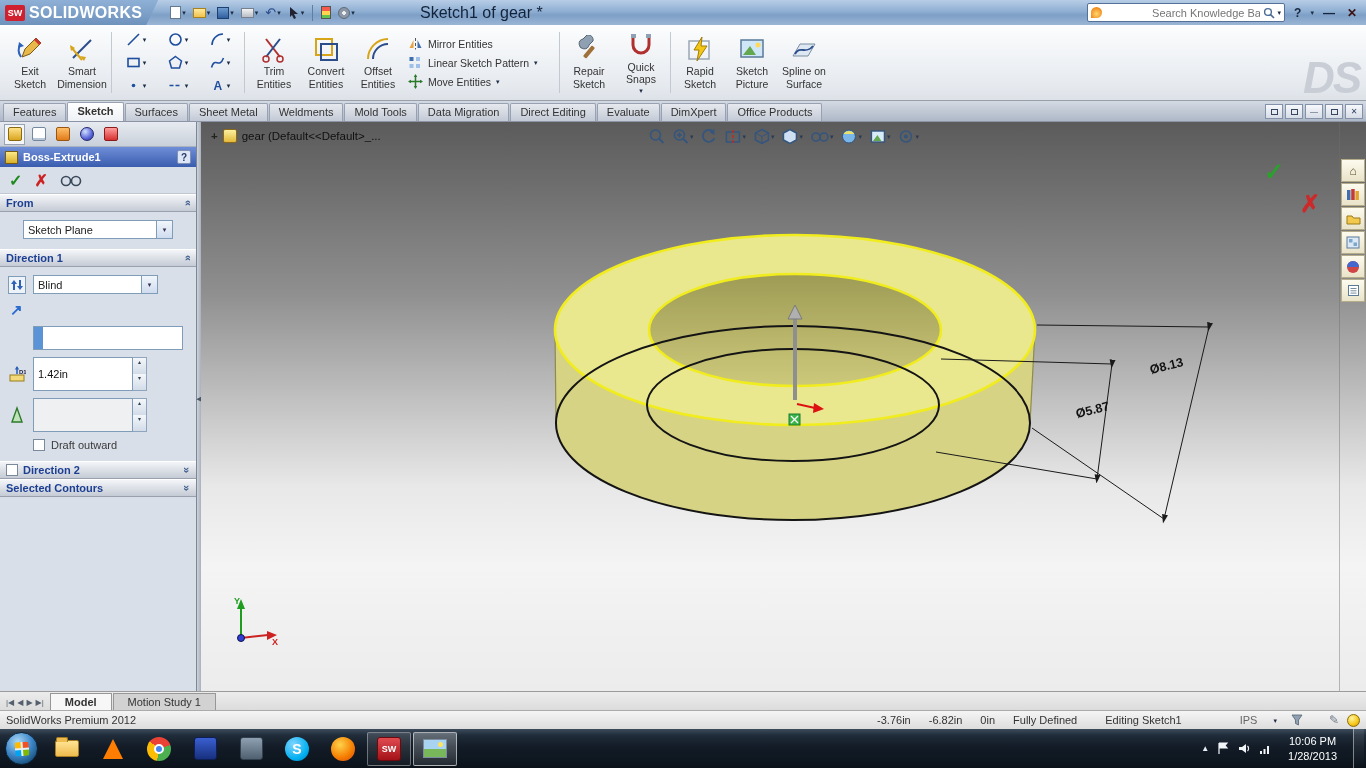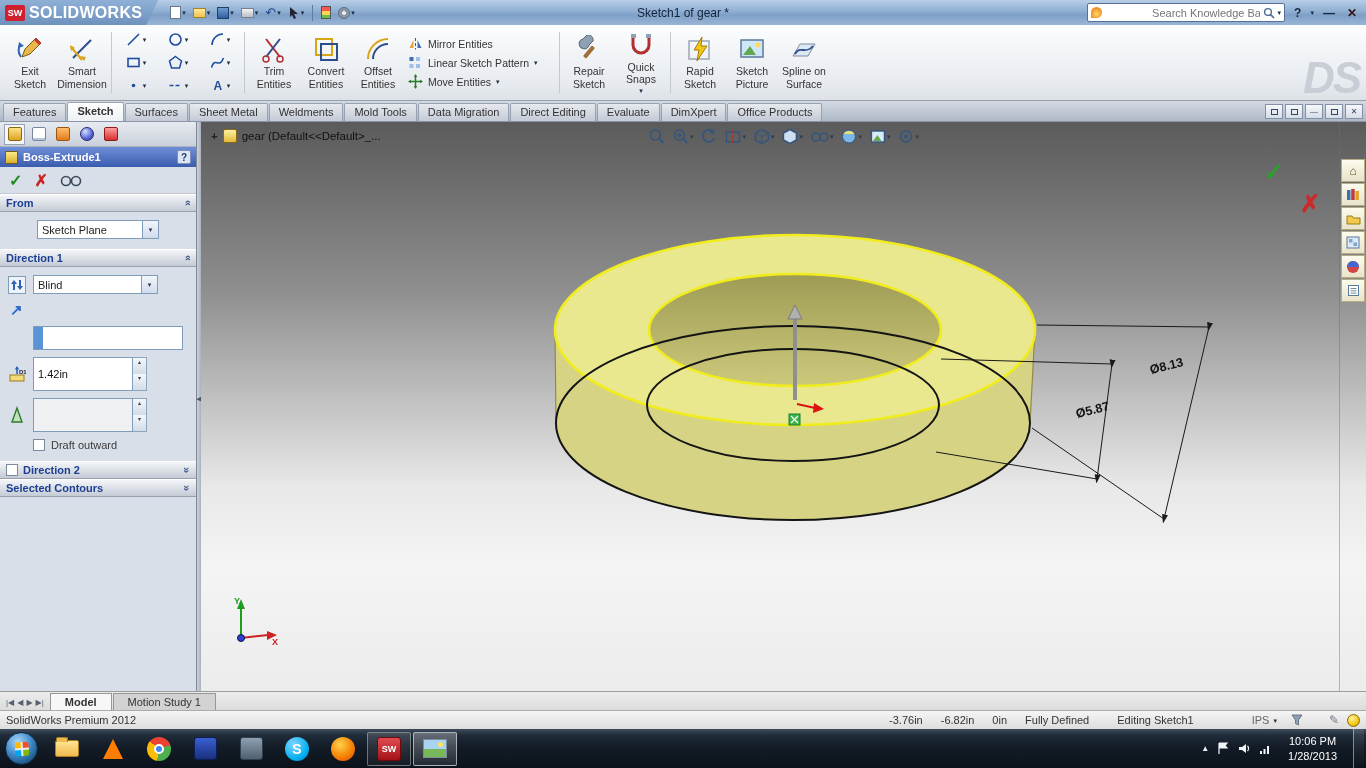--- a/index.html
+++ b/index.html
@@ -16,21 +16,21 @@
 .caret{font-size:7px;color:#1c2c44;line-height:1;}
 .i-page{width:11px;height:13px;background:#fff;border:1px solid #64788f;}
 .i-folder{width:13px;height:10px;background:linear-gradient(#ffe9a0,#f0c24a);border:1px solid #a8821f;}
 .i-floppy{width:12px;height:12px;background:linear-gradient(#6f9cd0,#2f5f9e);border:1px solid #1d4070;}
 .i-print{width:13px;height:10px;background:linear-gradient(#f2f2f2,#b9bec6);border:1px solid #76808e;}
 .i-undo{color:#2b4d8c;font-size:13px;line-height:1;}
 .i-cursor{width:12px;height:13px;}
 .i-rebuild{width:10px;height:13px;background:linear-gradient(#f65a4c 0 40%,#ffd34d 40% 70%,#63c24f 70%);border:1px solid #555;}
 .i-gear{width:12px;height:12px;border-radius:50%;background:radial-gradient(#eee 25%,#8b97a6 28%);border:1px solid #5e6a78;}
 .tb-sep{width:1px;height:16px;background:#5f7ea4;margin:0 3px;}
-.window-title{position:absolute;left:420px;right:420px;text-align:center;color:#13233a;font-size:12px;pointer-events:none;}
+.window-title{position:absolute;left:420px;right:420px;color:#13233a;font-size:16px;pointer-events:none;}
 .tb-right{margin-left:auto;display:flex;align-items:center;gap:6px;padding-right:6px;}
 .searchbox{display:flex;align-items:center;width:198px;height:19px;background:#fff;border:1px solid #54719a;border-radius:2px;padding:0 3px;gap:3px;}
 .search-flame{width:11px;height:11px;background:radial-gradient(circle at 50% 62%,#ffd76e,#f08a1d 72%);border-radius:50% 50% 50% 0;flex:none;}
 .searchbox input{flex:1;border:none;outline:none;font:11px "Liberation Sans",sans-serif;color:#555;min-width:0;background:transparent;margin-left:47px;}
 .tb-glyph{color:#16263e;font-size:12px;font-weight:bold;padding:0 3px;}
 .tb-close{color:#3a1212;}
 
 
 .ribbon{position:absolute;top:25px;left:0;width:100%;height:76px;background:linear-gradient(#fcfdfe,#e6eaef 80%,#dde2e8);border-bottom:1px solid #9aa0a8;display:flex;align-items:stretch;padding:2px 4px;z-index:25;}
 .big-btn{width:52px;display:flex;flex-direction:column;align-items:center;justify-content:center;gap:2px;text-align:center;line-height:1.15;font-size:10.5px;color:#333;}
@@ -69,21 +69,21 @@
 .pm-header{height:20px;background:linear-gradient(#6f8ed8,#3a5cae);color:#fff;font-weight:bold;display:flex;align-items:center;gap:5px;padding:0 5px;}
 .pmh-ico{width:13px;height:13px;background:linear-gradient(#fbe98a,#d9b12a);border:1px solid #7a5d10;flex:none;}
 .pm-help{margin-left:auto;width:14px;height:14px;background:#dde6f7;color:#223a66;border:1px solid #7f92b5;display:flex;align-items:center;justify-content:center;font-size:10px;font-weight:bold;border-radius:2px;}
 .pm-actions{height:27px;display:flex;align-items:center;gap:12px;padding:0 9px;border-bottom:1px solid #c2c8d2;}
 .act-ok{color:#1d8a1d;font-size:16px;font-weight:bold;}
 .act-cancel{color:#cc2222;font-size:16px;font-weight:bold;}
 .section-hd{height:18px;background:linear-gradient(#f3f5f8,#c5cbd5);border-top:1px solid #fff;border-bottom:1px solid #99a1ae;display:flex;align-items:center;gap:5px;padding:0 6px;color:#1c3f93;font-weight:bold;}
 .chev{margin-left:auto;color:#44618f;font-size:11px;display:inline-block;transform:rotate(-90deg);}
 .chev.down{transform:rotate(90deg);}
 .section-body{padding:8px 8px 10px;display:flex;flex-direction:column;gap:7px;}
-.combo{height:19px;background:#fff;border:1px solid #7f9db9;display:flex;align-items:center;width:122px;}
+.combo{height:19px;background:#fff;border:1px solid #7f9db9;display:flex;align-items:center;width:150px;}
 .combo .val{flex:1;padding:0 4px;white-space:nowrap;overflow:hidden;}
 .combo .dd{width:16px;height:100%;background:linear-gradient(#f2f6fb,#cfdcef);border-left:1px solid #7f9db9;display:flex;align-items:center;justify-content:center;font-size:7px;color:#335;flex:none;}
 .ctl-row{display:flex;align-items:center;gap:7px;}
 .ctl-ico{width:18px;height:18px;flex:none;}
 .dir-arrow{color:#2b6bd0;font-size:15px;font-weight:bold;padding-left:2px;}
 .sel-box{width:150px;height:24px;background:#fff;border:1px solid #7f9db9;display:flex;margin-left:25px;}
 .sel-active{width:9px;background:#5b94d6;}
 .spin-input{display:flex;align-items:stretch;}
 .spin-input input{width:100px;height:19px;border:1px solid #7f9db9;padding:16px 4px;font:11px "Liberation Sans",sans-serif;color:#111;}
 .spin-input input.disabled{background:#eef0f2;}
@@ -117,21 +117,21 @@
 .bt-nav{display:flex;align-items:center;gap:3px;color:#55606e;font-size:8px;padding:0 6px 3px 2px;}
 .bt-tab{height:17px;padding:2px 14px 0;border:1px solid #979797;border-bottom:none;background:#d2d2d2;color:#333;margin-right:1px;font-size:11px;}
 .bt-tab.active{background:#f7f7f7;font-weight:bold;}
 
 
 .statusbar{position:absolute;top:710px;left:0;width:100%;height:19px;background:linear-gradient(#f5f5f5,#dddddd);border-top:1px solid #ababab;display:flex;align-items:center;padding:0 6px;color:#333;}
 .sb-spacer{flex:1;}
 .sb-val{margin-right:18px;}
 .sb-state{margin-right:28px;}
 .sb-mode{margin-right:58px;}
-.sb-units{color:#666;margin-right:4px;}
+.sb-units{color:#666;margin-right:16px;}
 .sb-funnel{width:12px;height:12px;margin:0 26px 0 14px;}
 .sb-pencil{color:#6b7686;font-size:12px;margin-right:8px;}
 .sb-ball{width:13px;height:13px;border-radius:50%;background:radial-gradient(circle at 35% 30%,#fff3a0,#f4c718 60%,#c79100);border:1px solid #8d6a00;}
 
 
 .taskbar{position:absolute;top:729px;left:0;width:100%;height:39px;background:linear-gradient(180deg,#3d4c5c 0%,#202c3a 16%,#131c27 45%,#0b121a 100%);display:flex;align-items:center;padding-left:3px;z-index:40;}
 .orb{width:33px;height:33px;border-radius:50%;background:radial-gradient(circle at 38% 28%,#a8d8f8,#3d85c6 48%,#144a72 85%);border:1px solid #0a2740;display:flex;align-items:center;justify-content:center;margin:0 7px 0 2px;flex:none;}
 .orb-flag{width:14px;height:14px;border-radius:2px;transform:rotate(-4deg);background:linear-gradient(#e9eff6,#e9eff6) 50% 0/2px 100% no-repeat,linear-gradient(#e9eff6,#e9eff6) 0 50%/100% 2px no-repeat,conic-gradient(#f25022 0 25%,#7fba00 0 50%,#00a4ef 0 75%,#ffb900 0);}
 .tb-item{width:44px;height:34px;display:flex;align-items:center;justify-content:center;border-radius:2px;margin-right:2px;flex:none;}
 .tb-item.open{border:1px solid rgba(255,255,255,.35);background:linear-gradient(rgba(255,255,255,.14),rgba(255,255,255,.04));}

